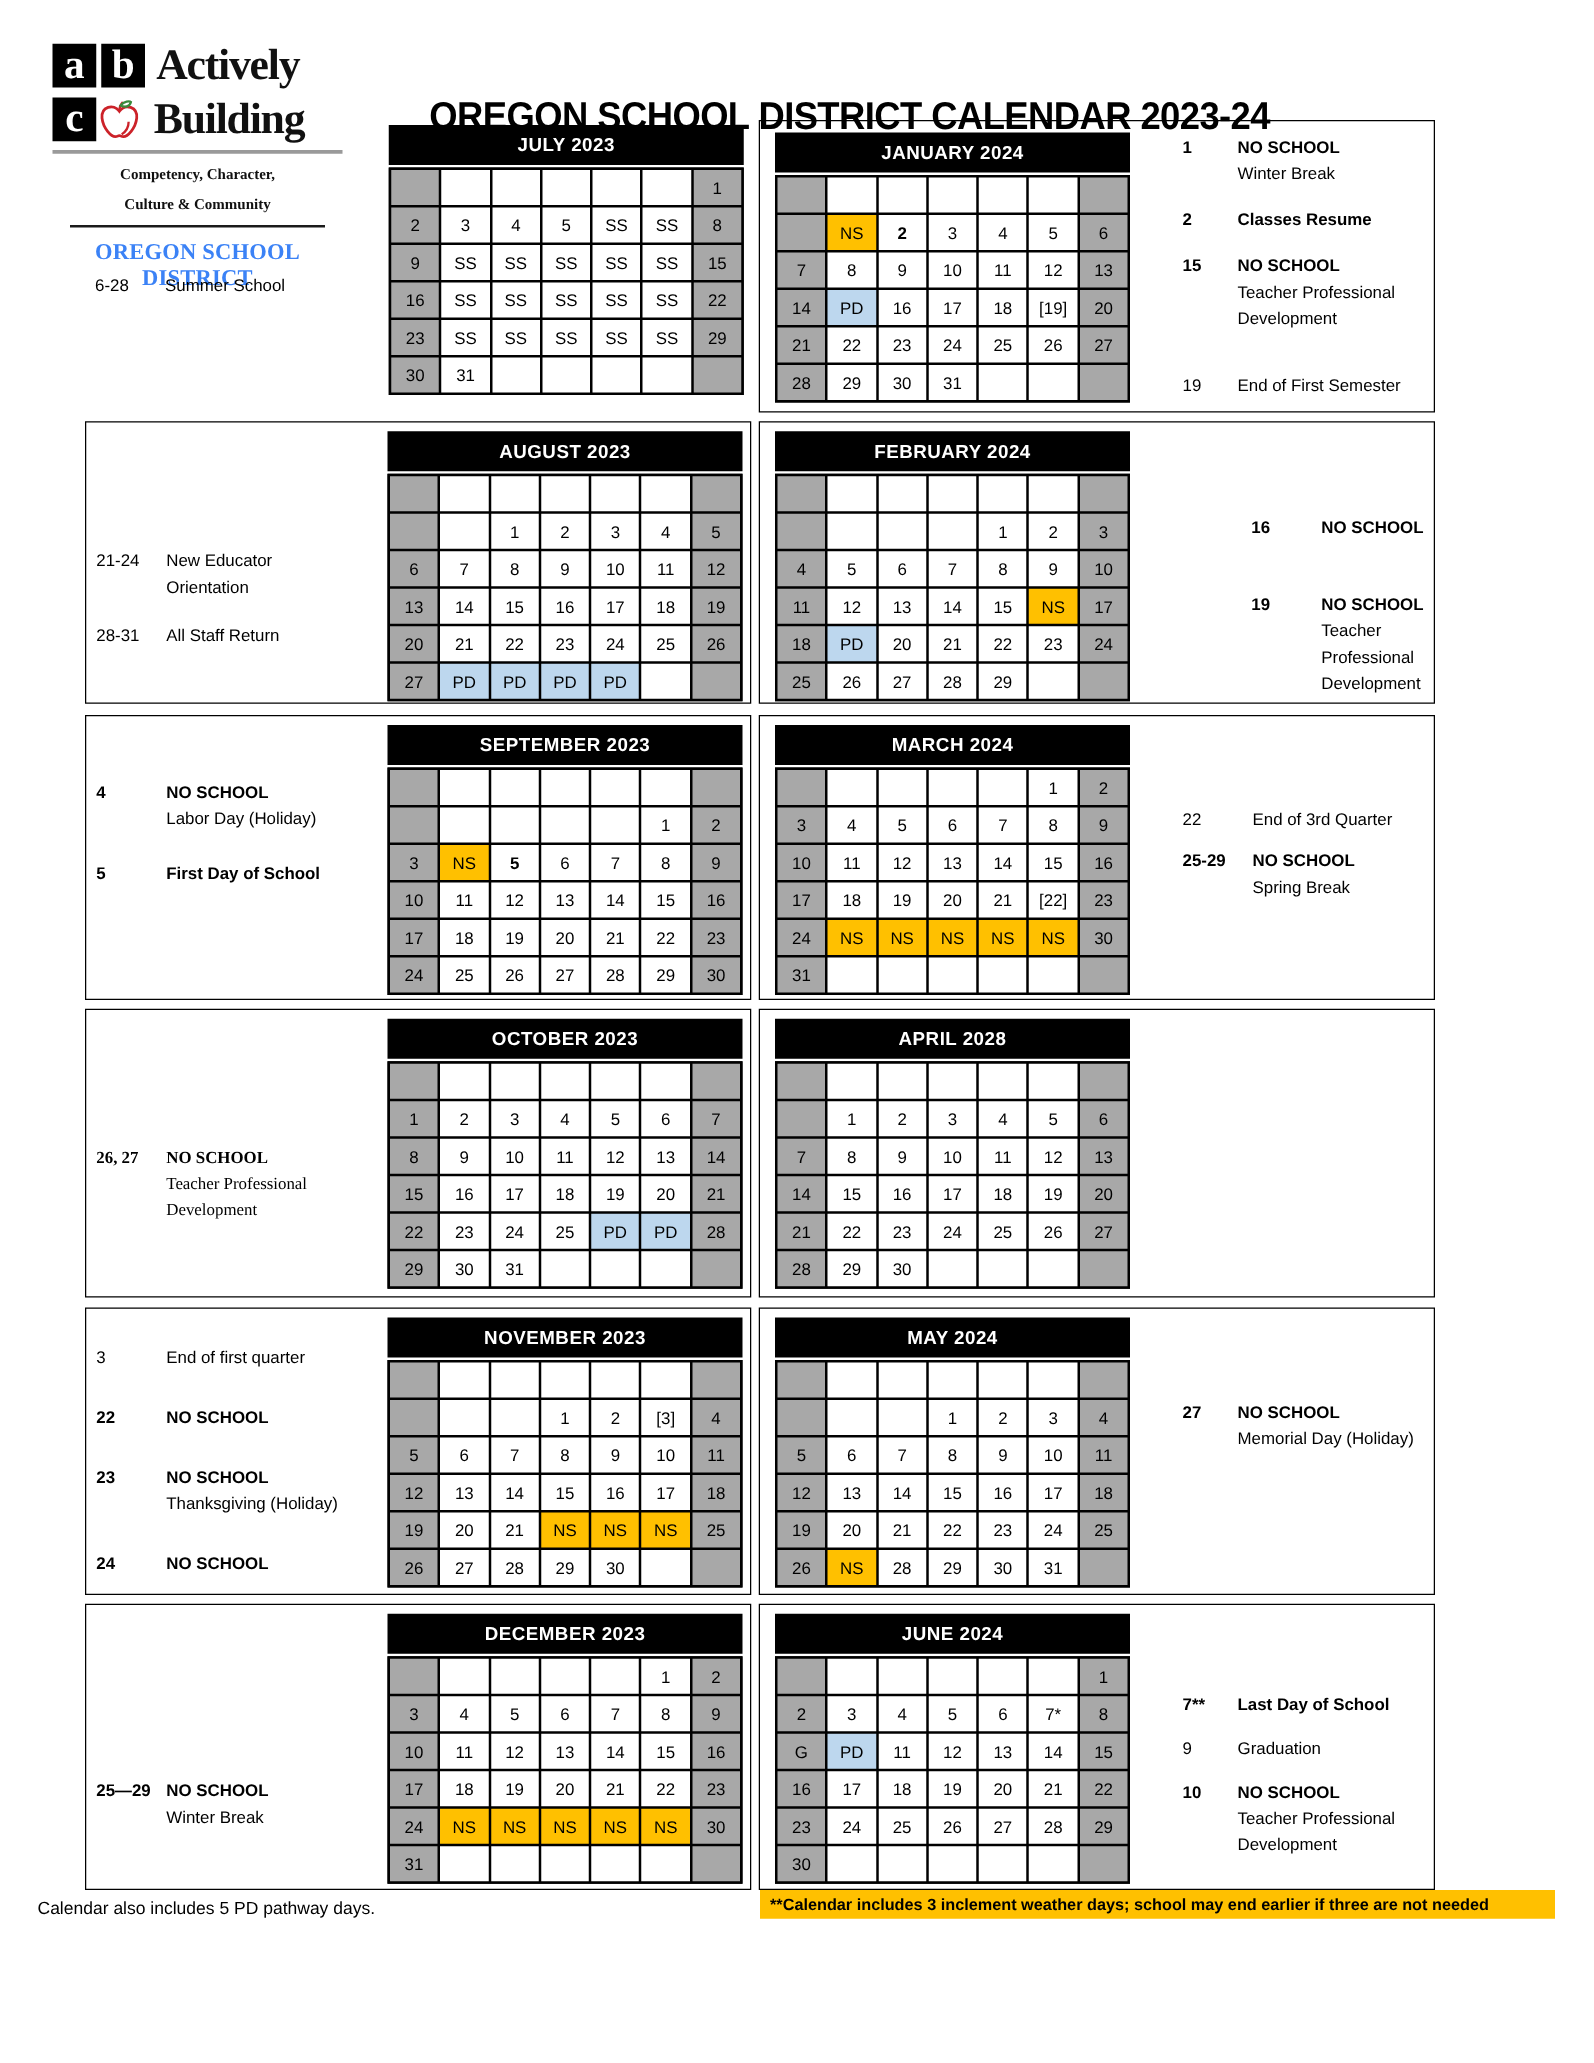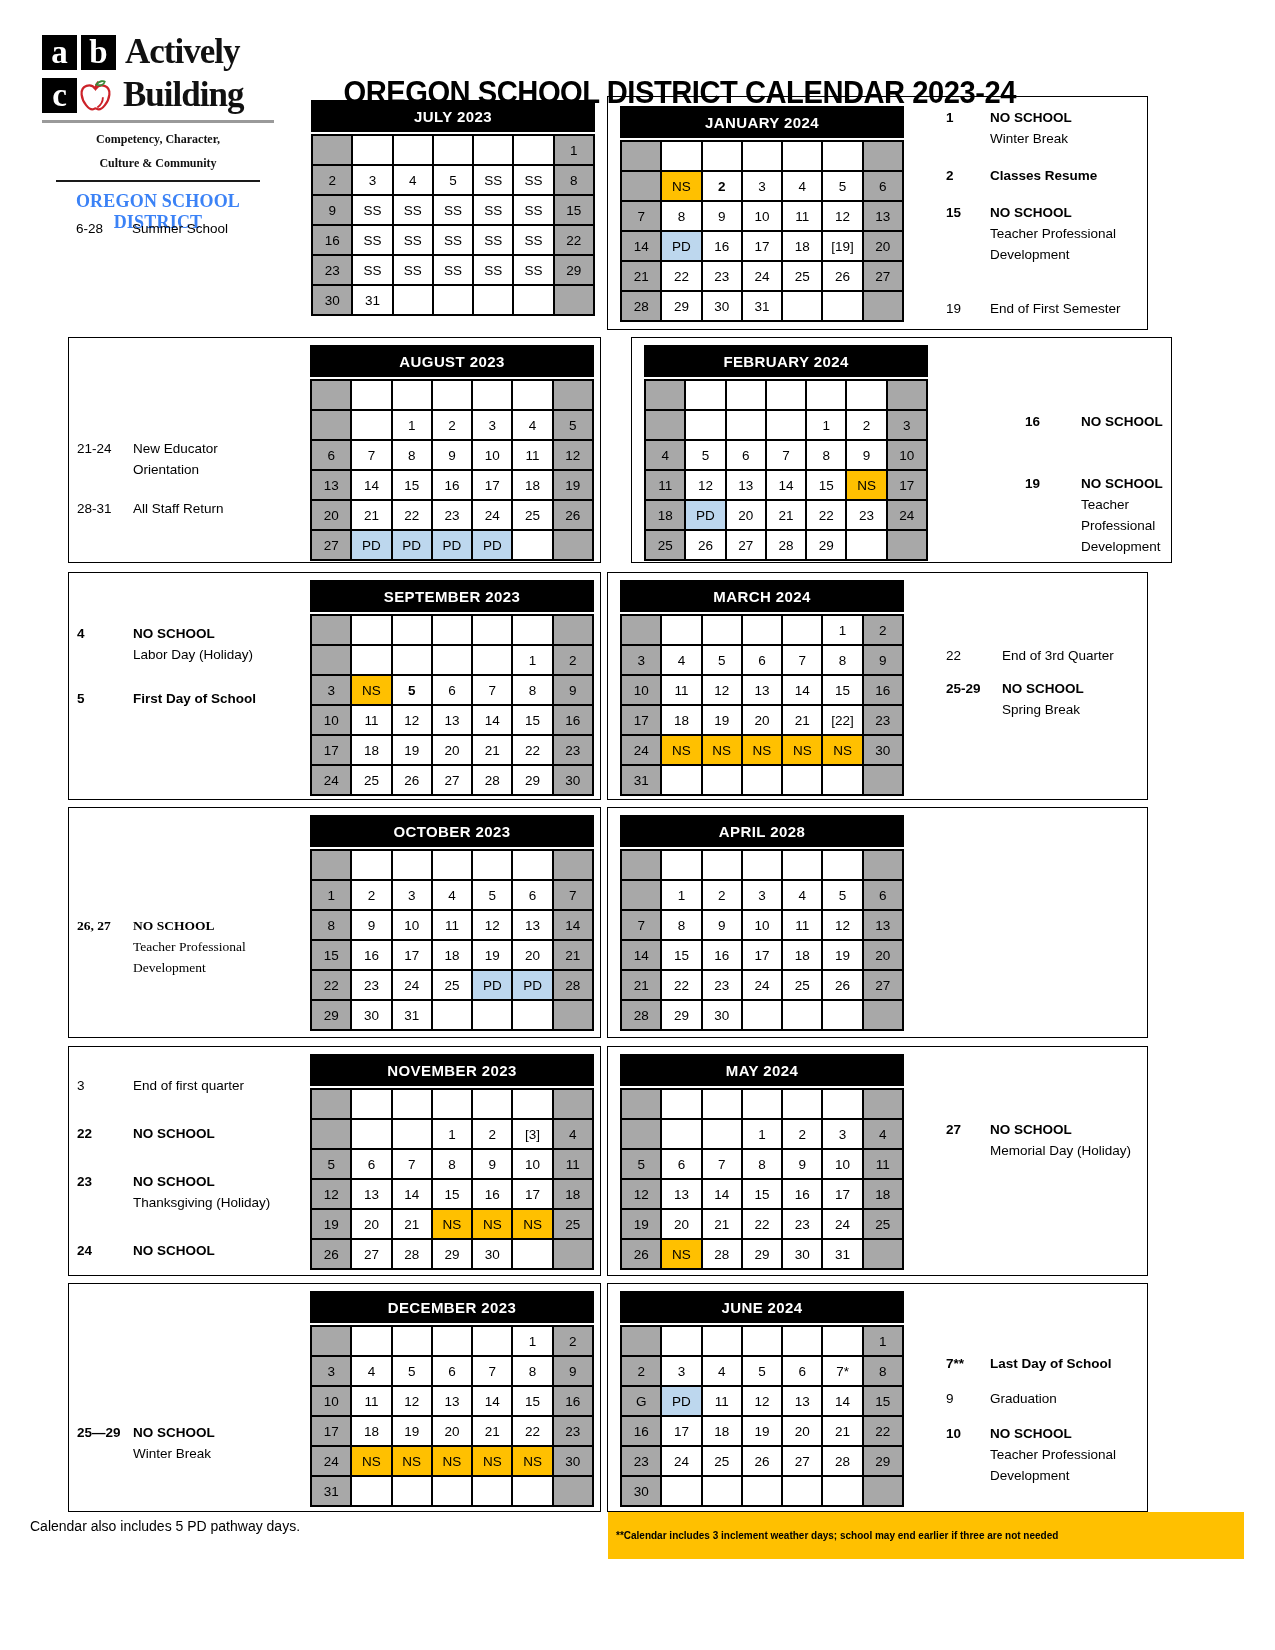--- a/index.html
+++ b/index.html
@@ -24,21 +24,21 @@
 
   
   .month-box{position:absolute;border:1.5px solid #000;box-sizing:border-box;}
   #box-jul{left:68px; top:100px;width:533px;height:227px;border:none;}
   #box-aug{left:68px; top:337px;width:533px;height:226px;}
   #box-sep{left:68px; top:572px;width:533px;height:228px;}
   #box-oct{left:68px; top:807px;width:533px;height:231px;}
   #box-nov{left:68px; top:1046px;width:533px;height:230px;}
   #box-dec{left:68px; top:1283px;width:533px;height:229px;}
   #box-jan{left:607px;top:96px; width:541px;height:234px;padding-left:48px;}
-  #box-feb{left:607px;top:337px;width:541px;height:226px;margin-left:24px;}
+  #box-feb{left:607px;top:337px;width:541px;height:226px;}
   #box-mar{left:607px;top:572px;width:541px;height:228px;}
   #box-apr{left:607px;top:807px;width:541px;height:231px;}
   #box-may{left:607px;top:1046px;width:541px;height:230px;}
   #box-jun{left:607px;top:1283px;width:541px;height:229px;}
 
   .cal{position:absolute;width:284px;top:7px;}
   .mb-left .cal{right:6px;}
   #box-jul .cal{right:6px;top:0;}
   .mb-right .cal{left:12px;}
   #box-jan .cal{top:9px;}
@@ -80,21 +80,21 @@
   #box-nov .annotations{padding-top:28px;}
   #box-nov .ann-item + .ann-item{margin-top:27px;}
   #box-may .annotations{padding-top:72px;}
   #box-dec .annotations{padding-top:138px;}
   #box-jun .annotations{padding-top:69px;}
   #box-jun .ann-item + .ann-item{margin-top:14px;}
 
   
   .footer-left{position:absolute;left:30px;top:1518px;font-size:14px;}
   .footer-note{position:absolute;left:608px;top:1512px;width:636px;box-sizing:border-box;
-               background:#FFC000;font-size:10px;font-weight:bold;padding:18px 8px;}
+               background:#FFC000;font-size:13px;font-weight:bold;padding:4px 8px;}
 </style>
 </head>
 <body>
 
 <div class="logo">
   <div class="logo-row">
     <div class="sq">a</div>
     <div class="sq">b</div>
     <div class="logo-name">Actively</div>
   </div>

